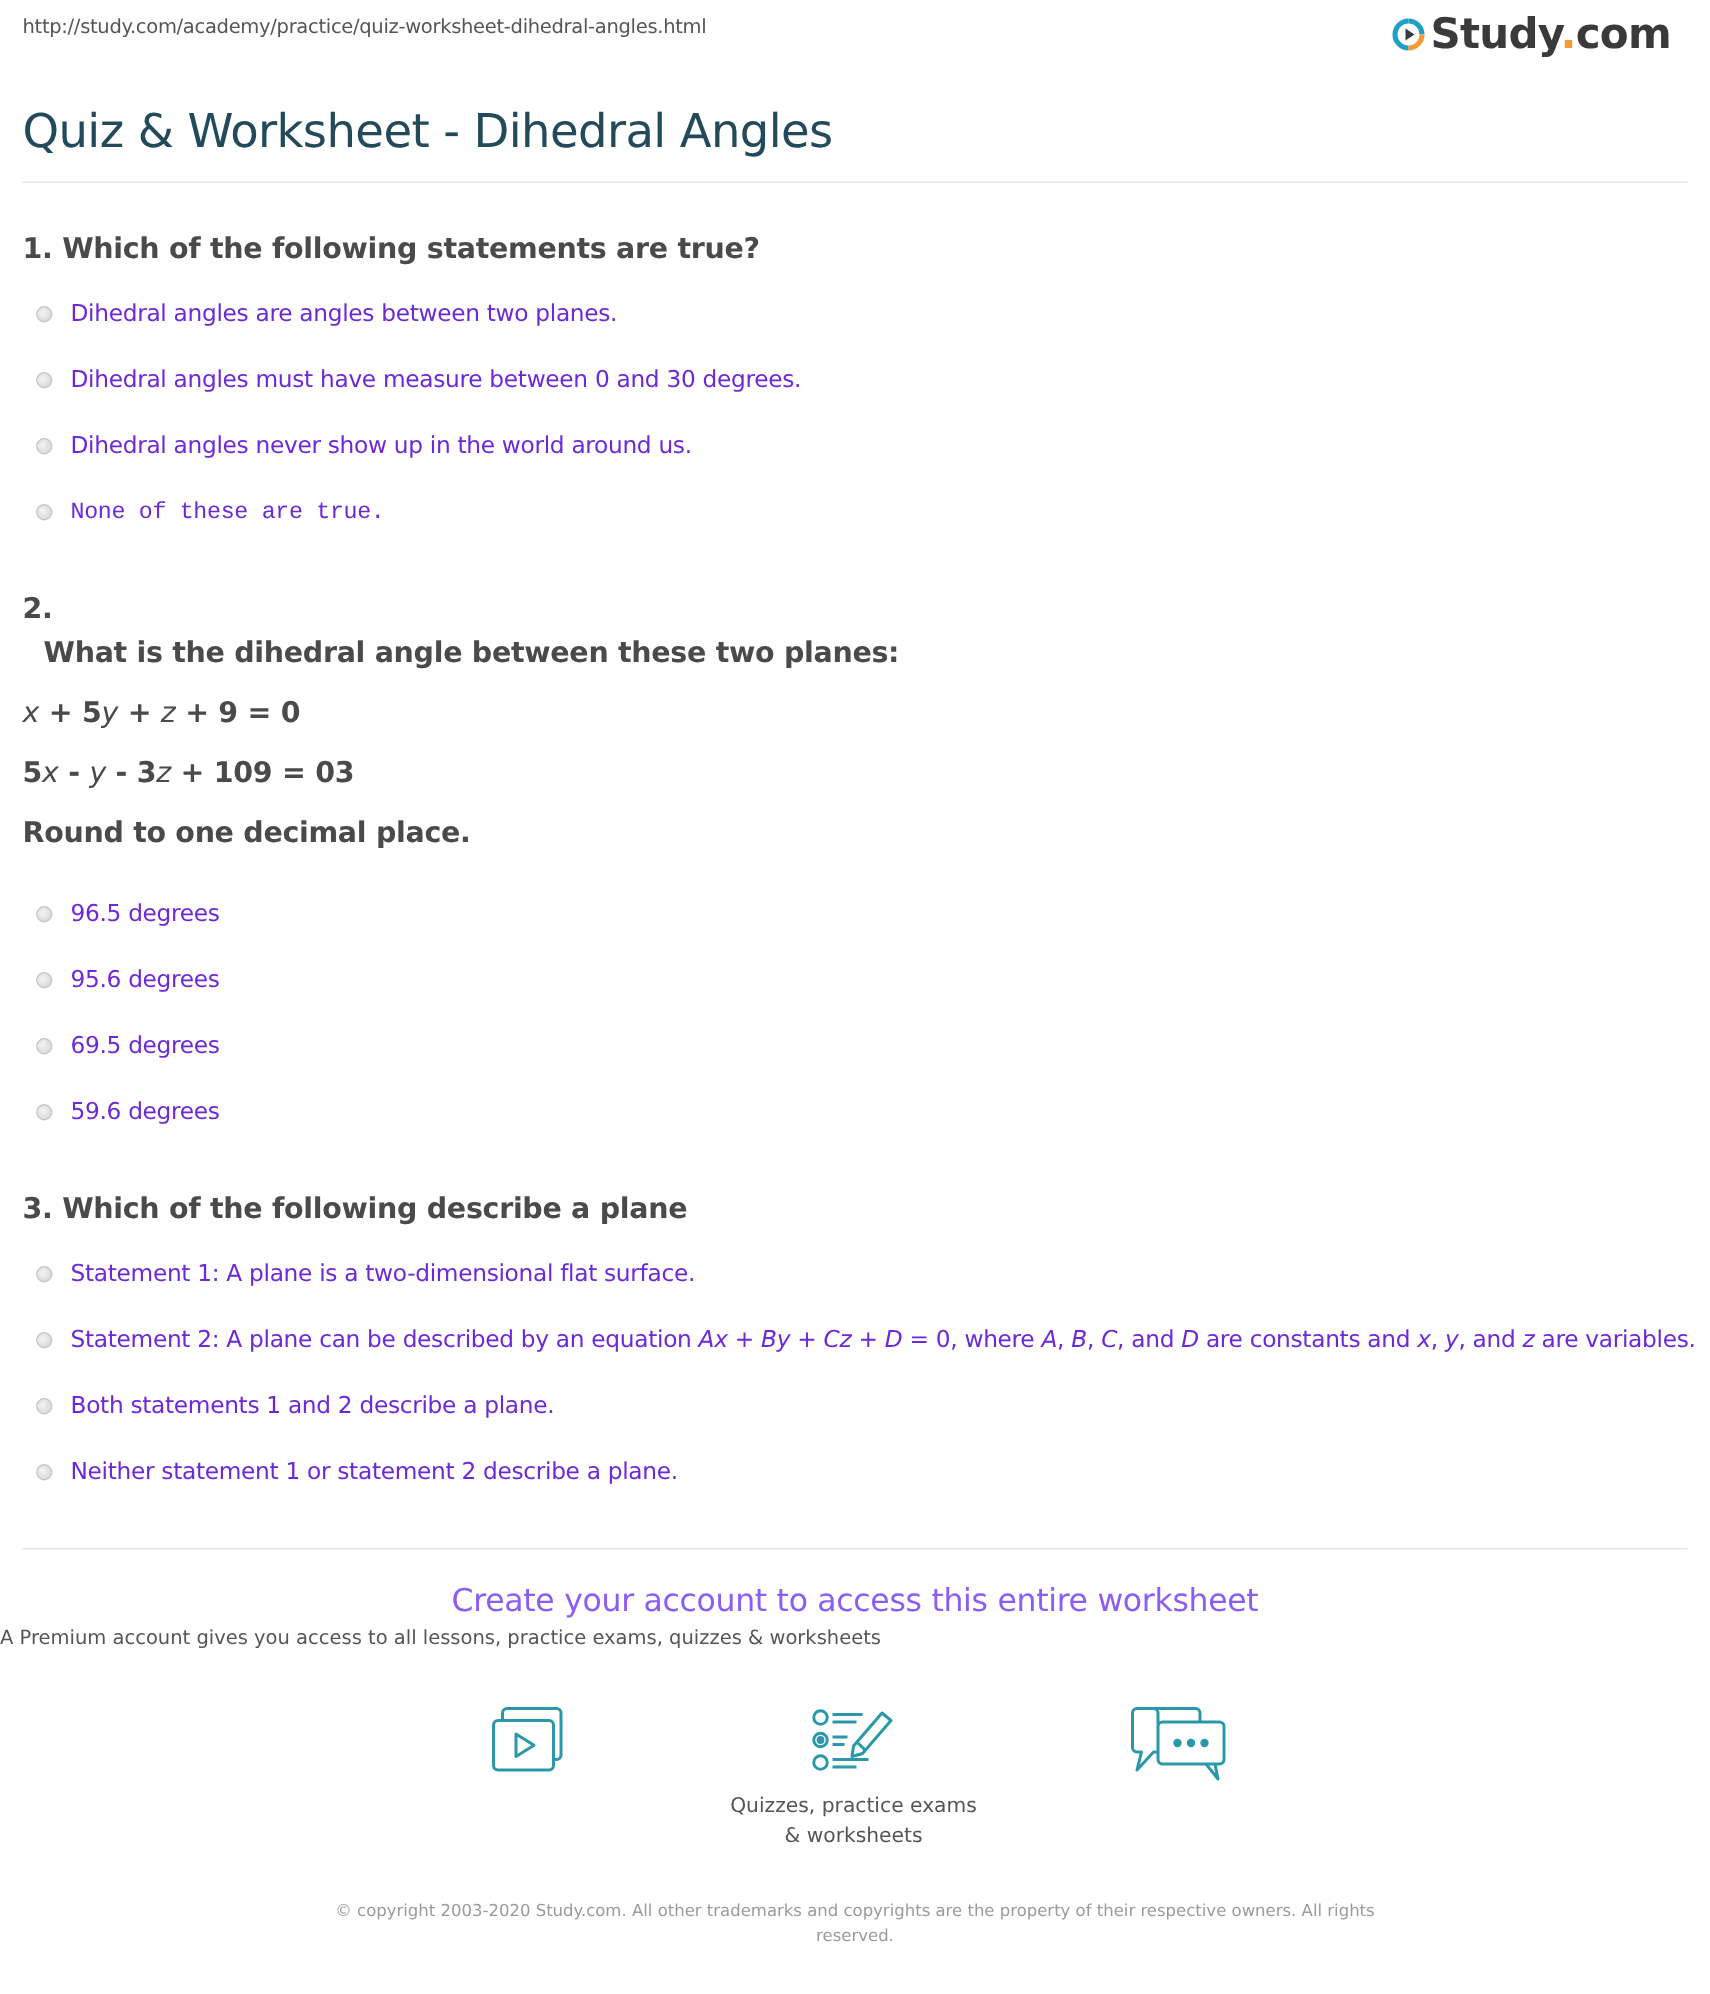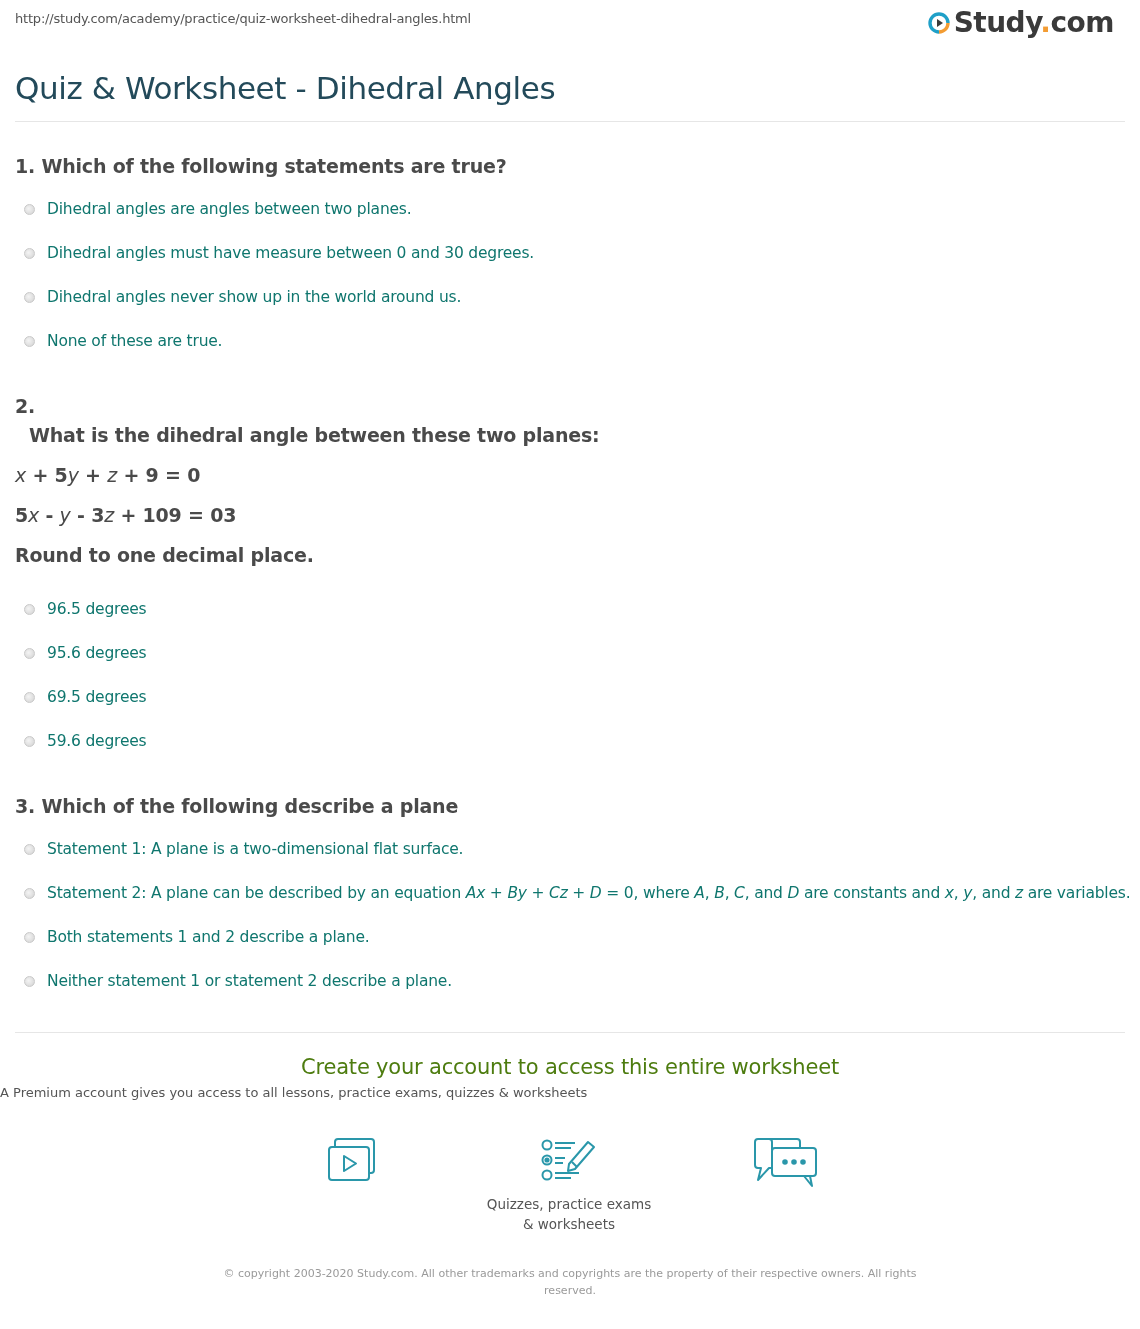--- a/index.html
+++ b/index.html
@@ -13,27 +13,27 @@
   .logo-text .dot { color: #f39c33; }
 
   .page-title { position: absolute; left: 15px; top: 70px; font-size: 31px; color: #234a5a; font-weight: normal; letter-spacing: -0.4px; }
   .title-rule { position: absolute; left: 15px; right: 15px; top: 121px; height: 1px; background: #e6e6e6; }
 
   .q-head { position: absolute; left: 15px; font-size: 19px; font-weight: bold; color: #4a4a4a; letter-spacing: -0.2px; }
   .q-line { position: absolute; left: 15px; font-size: 19px; color: #4a4a4a; letter-spacing: -0.2px; }
   .q-line.bold { font-weight: bold; }
   .q-line i { font-style: italic; font-weight: normal; }
 
-  .option { position: absolute; left: 24px; display: flex; align-items: center; font-size: 15.5px; color: #0f766e; letter-spacing: -0.2px; cursor: pointer; }
+  .option { position: absolute; left: 24px; display: flex; align-items: center; font-size: 15.5px; color: #6d28d9; letter-spacing: -0.2px; cursor: pointer; }
   .radio { width: 11px; height: 11px; border-radius: 50%; background: radial-gradient(circle at 40% 40%, #f4f4f4 0%, #dcdcdc 70%, #c8c8c8 100%); border: 1px solid #c9c9c9; margin-right: 12px; flex: none; }
   .option i { font-style: italic; }
 
   .bottom-rule { position: absolute; left: 15px; right: 15px; top: 1032px; height: 1px; background: #e6e6e6; }
 
-  .cta-title { position: absolute; left: 0; width: 1140px; text-align: center; top: 1055px; font-size: 21px; color: #4d7c0f; font-weight: normal; letter-spacing: -0.2px; }
+  .cta-title { position: absolute; left: 0; width: 1140px; text-align: center; top: 1055px; font-size: 21px; color: #8b5cf6; font-weight: normal; letter-spacing: -0.2px; }
   .cta-sub { position: absolute; left: 0; width: 1140px; top: 1085px; font-size: 13px; color: #555; }
 
   .feature { position: absolute; top: 1138px; width: 200px; text-align: center; }
   .feature svg { display: block; margin: 0 auto; }
   .feature-label { margin-top: 12px; font-size: 13.5px; line-height: 20px; color: #555; }
 
   .copyright { position: absolute; left: 210px; width: 720px; text-align: center; top: 1265px; font-size: 11px; line-height: 17px; color: #9a9a9a; }
 </style>
 </head>
 <body>
@@ -59,21 +59,21 @@
     <span>Dihedral angles are angles between two planes.</span>
   </label>
 <label class="option" style="top:244px;">
     <span class="radio"></span>
     <span>Dihedral angles must have measure between 0 and 30 degrees.</span>
   </label>
 <label class="option" style="top:288px;">
     <span class="radio"></span>
     <span>Dihedral angles never show up in the world around us.</span>
   </label>
-<label class="option" style="top:332px;">
+<label class="option" style="top:332px;font-family:Liberation Mono, monospace;">
     <span class="radio"></span>
     <span>None of these are true.</span>
   </label>
 
 <div class="q-line bold" style="top:395px;">2.</div>
 <div class="q-line bold" style="top:424px;margin-left:14px;">What is the dihedral angle between these two planes:</div>
 <div class="q-line bold" style="top:464px;"><i>x</i><span> + 5</span><i>y</i><span> + </span><i>z</i><span> + 9 = 0</span></div>
 <div class="q-line bold" style="top:504px;"><span>5</span><i>x</i><span> - </span><i>y</i><span> - 3</span><i>z</i><span> + 109 = 03</span></div>
 <div class="q-line bold" style="top:544px;">Round to one decimal place.</div>
 <label class="option" style="top:600px;">

